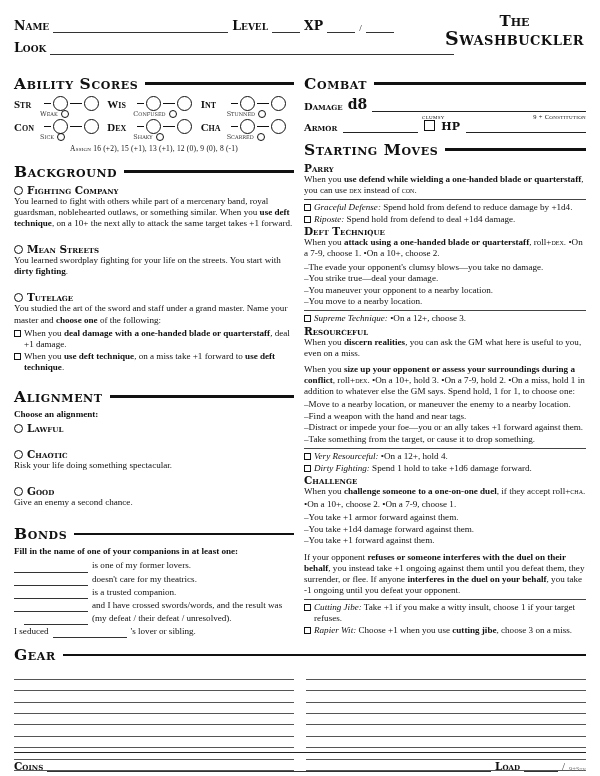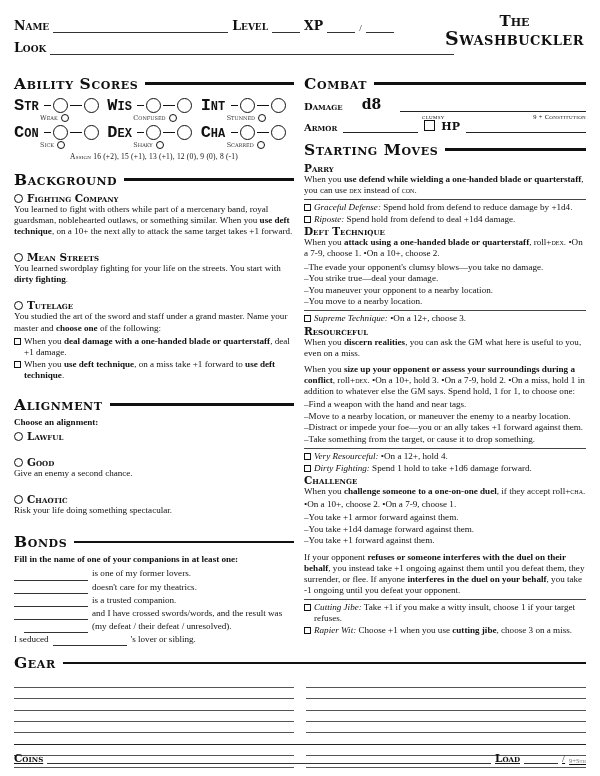--- a/index.html
+++ b/index.html
@@ -31,21 +31,21 @@
   .col-left { width: 285px; }
   .col-right { width: 287px; }
 
   .sec-head { display: flex; align-items: center; gap: 7px; margin-bottom: 3px; }
   .sec-title { font-family: "DejaVu Serif", serif; font-weight: bold; font-size: 15.5px; font-variant: small-caps; letter-spacing: .6px; white-space: nowrap; }
 
   
   .abil-grid { display: flex; flex-wrap: wrap; margin-top: 3px; }
   .abil { width: 33.33%; margin-bottom: 1px; }
   .abil-top { display: flex; align-items: center; gap: 2px; }
-  .abil-name { font-family:Liberation Mono, monospace; font-variant: small-caps; font-weight: bold; font-size: 17px; width: 28px;}
+  .abil-name { font-family:Liberation Serif, serif; font-variant: small-caps; font-weight: bold; font-size: 11px; width: 28px;}
   .dash { width: 7px; height: 1.2px; background: #111; }
   .circ { width: 15px; height: 15px; border: 1.4px solid #111; border-radius: 50%; }
   .connector { width: 12px; height: 1.2px; background: #111; }
   .abil-bot { display: flex; align-items: center; gap: 3px; padding-left: 26px; margin-top: -1px;}
   .deb-label { font-family:"DejaVu Serif",serif; font-variant: small-caps; font-size: 6.5px; color:#333; }
   .small-circ { width: 8px; height: 8px; border: 1.2px solid #111; border-radius: 50%; }
   .assign { text-align: center; font-variant: small-caps; font-size: 7.5px; margin-top: 2px; letter-spacing: .2px; }
 
   
   .p { font-size: 9.1px; line-height: 1.22; margin-bottom: 2px; text-align: left; }
@@ -59,21 +59,21 @@
   .sc { font-variant: small-caps; }
 
   
   .align-opt { margin-top: 5px; }
   .bond-line { display: flex; align-items: flex-end; font-size: 9.1px; line-height: 1.45; }
   .bond-blank { border-bottom: 1px solid #333; width: 74px; height: 11px; margin-right: 4px; }
   .bond-blank.indent { margin-left: 10px; width: 64px; }
 
   
   .combat-box { margin-top: 2px; }
-  .dmg-row { display:flex; align-items: flex-end; gap: 19px; }
+  .dmg-row { display:flex; align-items: flex-end; gap: 5px; }
   .dmg-label { font-family:"DejaVu Serif",serif; font-variant: small-caps; font-size: 10px; font-weight: bold;}
   .die { font-family:"DejaVu Serif",serif; font-weight: bold; font-size: 14px; }
   .dmg-fill { flex: 1; border-bottom: 1.4px solid #222; height: 15px; }
   .tiny-tags { display:flex; font-size: 6.5px; font-variant: small-caps; letter-spacing:.3px; margin-top: 1px;}
   .armor-row { display:flex; align-items: flex-end; gap: 6px; margin-top: -2px;}
   .armor-label { font-family:"DejaVu Serif",serif; font-variant: small-caps; font-size: 10px; font-weight: bold;}
   .armor-fill { width: 75px; border-bottom: 1.4px solid #222; height: 15px; }
   .clumsy-box { width: 11px; height: 11px; border: 1.4px solid #111; margin-bottom: 2px;}
   .hp-label { font-family:"DejaVu Serif",serif; font-weight: bold; font-size: 11px; }
   .hp-fill { flex: 1; border-bottom: 1.4px solid #222; height: 15px;}
@@ -82,21 +82,21 @@
   .move-name:first-child { margin-top: 0; }
   .opt-rule { border-top: 1px solid #444; margin: 3px 0 2px 0; }
   .bullets { font-size: 9.1px; line-height: 1.22; }
   .bullets div { margin-bottom: .5px; }
 
   
   .gear { margin-top: 7px; }
   .gear-lines { display: flex; gap: 12px; margin-top: 4px; }
   .gear-col { flex: 1; }
   .gear-line { border-bottom: 1.6px solid #555; height: 11.4px; }
-  .footer { position: absolute; left: 14px; right: 14px; bottom: 12px; text-decoration: underline; }
+  .footer { position: absolute; left: 14px; right: 14px; bottom: 4px; }
   .foot-rule { border-top: 1.8px solid #222; margin-bottom: 7px; }
   .foot-row { display: flex; align-items: flex-end; gap: 4px; font-size: 10px; }
   .foot-label { font-family:"DejaVu Serif",serif; font-variant: small-caps; font-weight: bold; font-size: 10.5px;}
   .foot-fill { flex: 1; border-bottom: 1px solid #333; height: 12px; }
   .foot-fill.short { flex: none; width: 34px; }
   .slash { font-size: 11px; color:#444; }
   .foot-tiny { font-size: 6.5px; font-variant: small-caps; color: #777; }
 </style>
 </head>
 <body>
@@ -258,30 +258,30 @@
       <div class="p b">Choose an alignment:</div>
       <div class="align-opt" style="margin-top:0;">
         <div class="opt-head" style="margin-top:0;">
           <span class="o-circ"></span>
           <span class="o-name">Lawful</span>
         </div>
       </div>
       <div class="align-opt">
         <div class="opt-head">
           <span class="o-circ"></span>
-          <span class="o-name">Good</span>
-        </div>
-        <div class="p">Give an enemy a second chance.</div>
+          <span class="o-name">Chaotic</span>
+        </div>
+        <div class="p">Risk your life doing something spectacular.</div>
       </div>
       <div class="align-opt">
         <div class="opt-head">
           <span class="o-circ"></span>
-          <span class="o-name">Chaotic</span>
-        </div>
-        <div class="p">Risk your life doing something spectacular.</div>
+          <span class="o-name">Good</span>
+        </div>
+        <div class="p">Give an enemy a second chance.</div>
       </div>
 
       <div class="sec-head" style="margin-top:16px;justify-content:flex-end;">
         <span class="sec-title">Bonds</span>
         <span class="rule"></span>
       </div>
       <div class="p b">Fill in the name of one of your companions in at least one:</div>
       <div class="bond-line">
         <span class="bond-blank"></span>
         <span>is one of my former lovers.</span>
@@ -369,22 +369,22 @@
           <span class="sq"></span>
           <span><span class="i">Supreme Technique:</span><span> •On a 12+, choose 3.</span></span>
         </div>
       </div>
 
       <div>
         <div class="move-name">Resourceful</div>
         <div class="p"><span>When you </span><span class="b">discern realities</span><span>, you can ask the GM what here is useful to you, even on a miss.</span></div>
         <div class="p" style="margin-top:5px;"><span>When you </span><span class="b">size up your opponent or assess your surroundings during a conflict</span><span>, roll+</span><span class="sc">dex</span><span>. •On a 10+, hold 3. •On a 7-9, hold 2. •On a miss, hold 1 in addition to whatever else the GM says. Spend hold, 1 for 1, to choose one:</span></div>
         <div class="bullets">
+          <div>–<span>Move to a nearby location, or maneuver the enemy to a nearby location.</span></div>
           <div>–<span>Find a weapon with the hand and near tags.</span></div>
-          <div>–<span>Move to a nearby location, or maneuver the enemy to a nearby location.</span></div>
           <div>–<span>Distract or impede your foe—you or an ally takes +1 forward against them.</span></div>
           <div>–<span>Take something from the target, or cause it to drop something.</span></div>
         </div>
         <div class="opt-rule"></div>
         <div class="chk-line">
           <span class="sq"></span>
           <span><span class="i">Very Resourceful:</span><span> •On a 12+, hold 4.</span></span>
         </div>
         <div class="chk-line">
           <span class="sq"></span>

